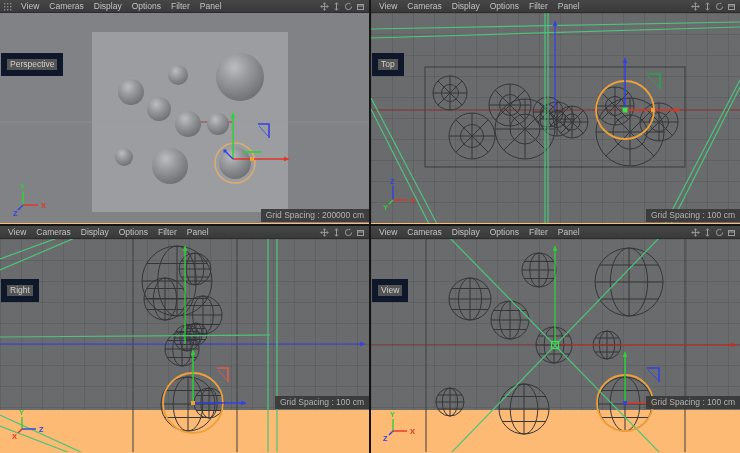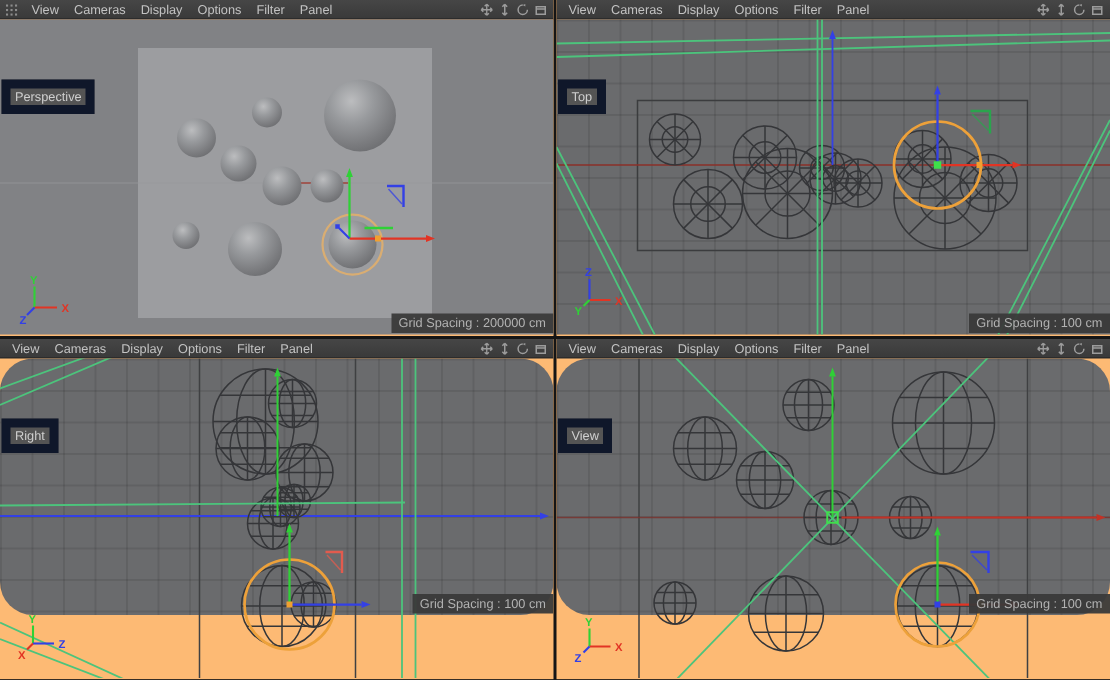--- a/index.html
+++ b/index.html
@@ -13,21 +13,21 @@
   .vp-menu{height:13px;background:linear-gradient(#464646,#3a3a3a);display:flex;align-items:center;
            padding:0 3px;color:#c3c3c3;font-size:8.5px;line-height:13px;white-space:nowrap;
            border-bottom:1px solid #2c2c2c;box-sizing:border-box;}
   .menu-items{display:flex;}
   .menu-item{padding:0 5px;cursor:default;}
   .menu-icons{margin-left:auto;display:flex;gap:3px;align-items:center;padding-right:1px;}
   .menu-icons svg{display:block;}
   .vp-handle{margin-right:2px;display:flex;align-items:center;}
   .vp-body{position:relative;width:100%;}
   .vp-top-row .vp-body{height:210px;}
-  .vp-bottom-row .vp-body{height:171px;border-radius:22px;}
+  .vp-bottom-row .vp-body{height:171px;}
   .body-persp{background:#818285;}
   .body-ortho{background:#6a6b6d;
      background-image:linear-gradient(to right,rgba(0,0,0,0.09) 1px,transparent 1px),
                       linear-gradient(to bottom,rgba(0,0,0,0.09) 1px,transparent 1px);
      background-size:21px 21px;}
   .scene{position:absolute;left:0;top:0;}
   .vp-label{position:absolute;top:0;left:1px;background:#545454;border:6px solid #0f172a;
             color:#d0d0d0;font-size:8.5px;line-height:10px;padding:0 3px 1px 3px;z-index:5;margin-top:40px;}
   .grid-spacing{position:absolute;right:0;bottom:1px;background:rgba(58,58,58,0.95);
                 color:#b2b2b2;font-size:8.5px;line-height:11px;padding:1px 5px;z-index:5;}

